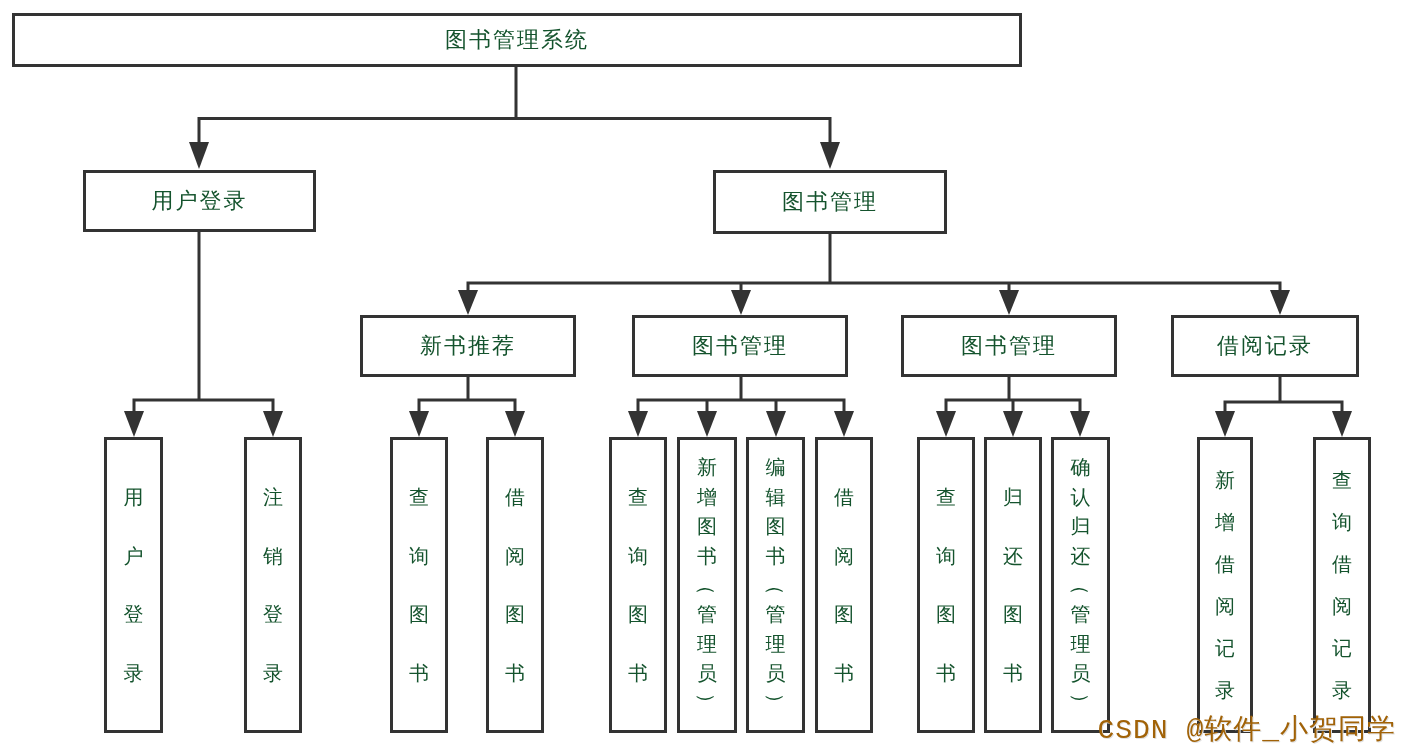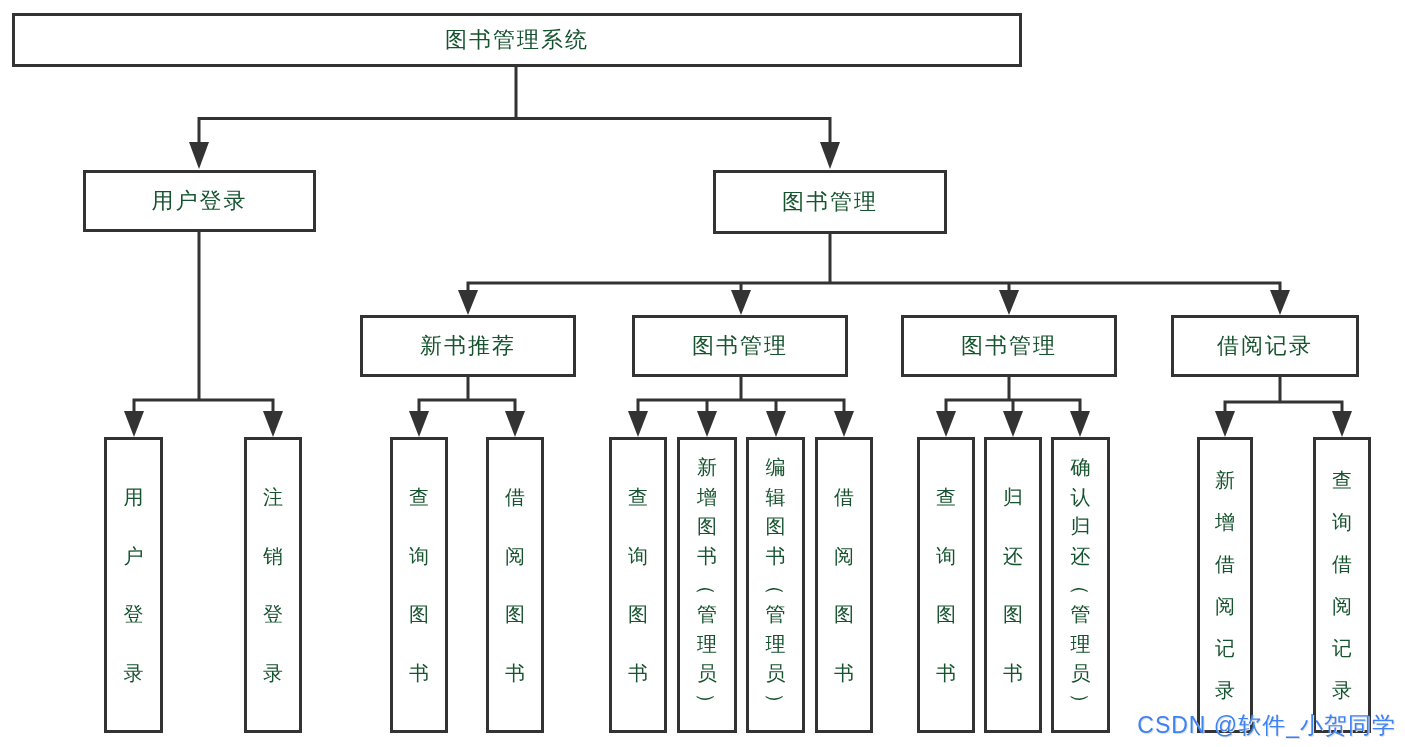--- a/index.html
+++ b/index.html
@@ -23,26 +23,27 @@
     padding:8px 0;
     font-size:20px;
     letter-spacing:0;
   }
   .box.v span{display:block;line-height:1;}
   .box.v span.rot{transform:rotate(90deg);}
   .watermark{
     position:absolute;
     top:710px;
     right:9px;
-    font-size:23px;
+    font-size:28px;
     letter-spacing:1px;
-    color:#3b82f6;
+    color:#a16207;
     text-shadow:1px 1px 0 #e0e0e0;
     white-space:nowrap;
     z-index:5;
+    font-family:Liberation Mono, monospace;
   }
 </style>
 </head>
 <body>
 
 <div class="stage">
 
   <svg class="wires" width="1405" height="747" viewBox="0 0 1405 747">
 
     <g>

